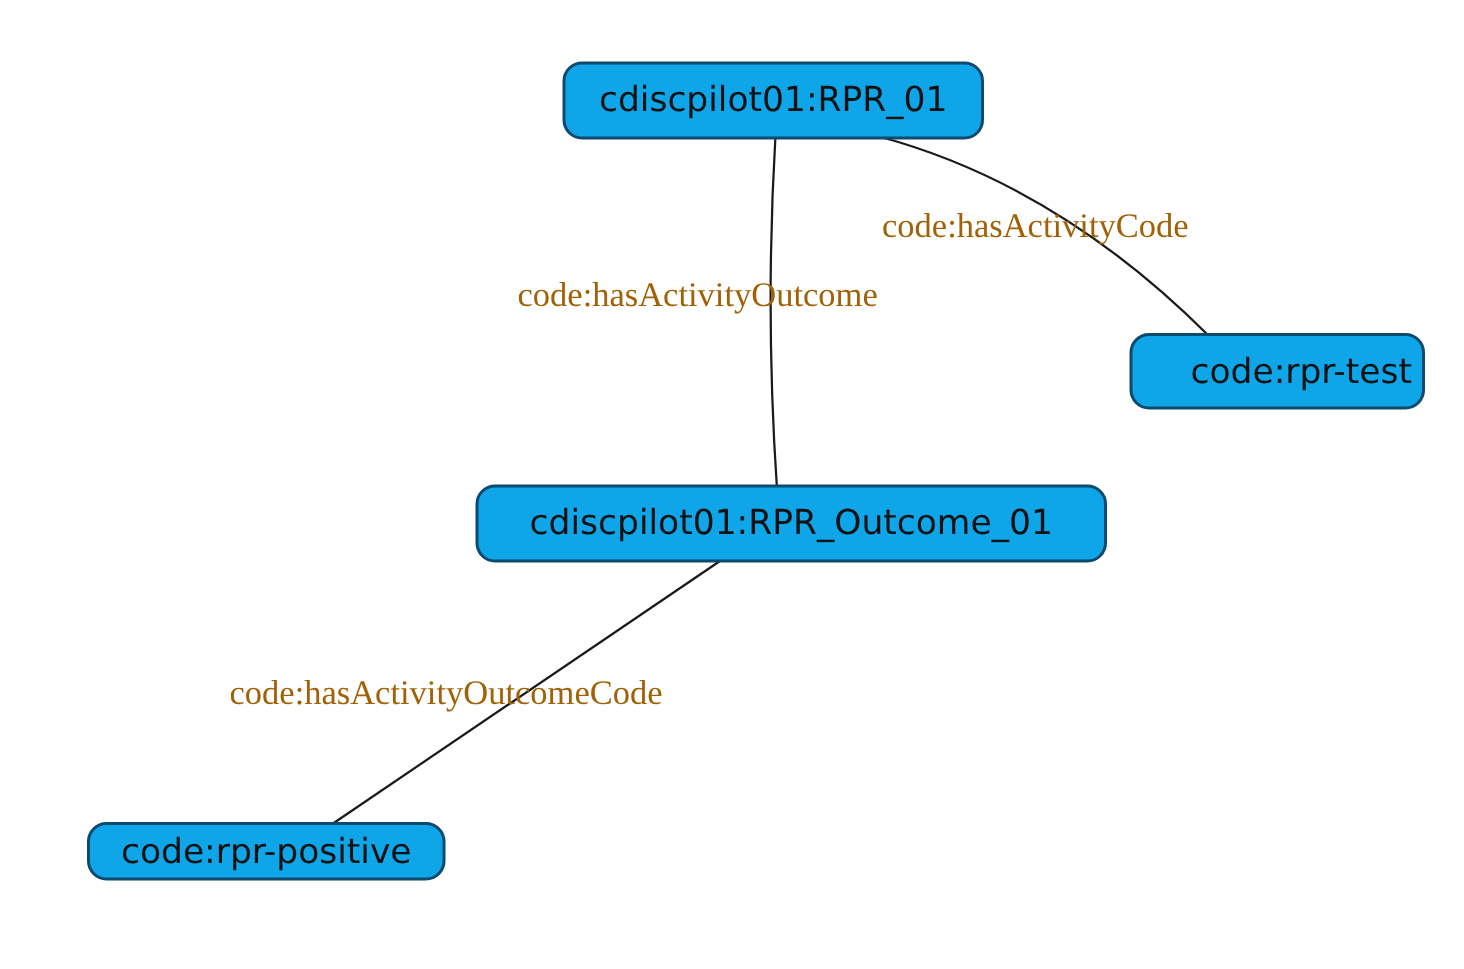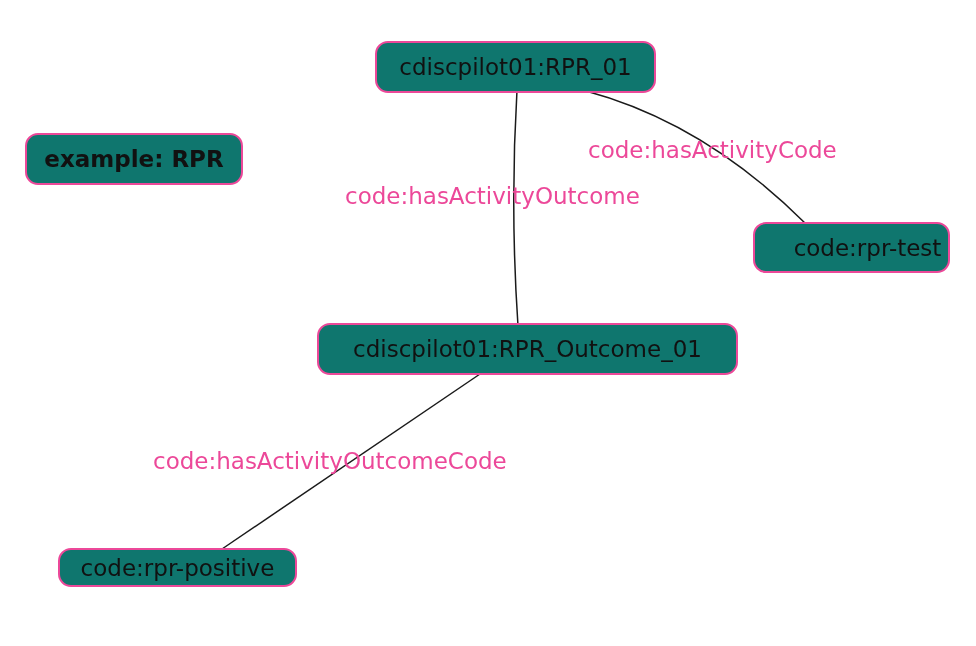--- a/index.html
+++ b/index.html
@@ -23,61 +23,61 @@
     height: 646px;
   }
   .edges-svg path {
     fill: none;
     stroke: #1a1a1a;
     stroke-width: 1.5;
   }
   .node {
     position: absolute;
     box-sizing: border-box;
-    background: #0f766e;
-    border: 2px solid #ec4899;
+    background: #0ea5e9;
+    border: 2px solid #0c4a6e;
     border-radius: 13px;
     display: flex;
     align-items: center;
     justify-content: center;
     font-size: 23px;
     color: #111111;
     white-space: nowrap;
   }
   .node.bold { font-weight: bold; }
 
   .n-rpr01    { left: 375px; top: 41px;  width: 281px; height: 52px; }
   .n-example  { left: 25px;  top: 133px; width: 218px; height: 52px; }
   .n-rprtest  { left: 753px; top: 222px; width: 197px; height: 51px; padding-left: 32px; }
   .n-outcome  { left: 317px; top: 323px; width: 421px; height: 52px; }
   .n-positive { left: 58px;  top: 548px; width: 239px; height: 39px; }
 
   .edge-label {
     position: absolute;
     font-size: 23px;
-    color: #ec4899;
+    color: #a16207;
     white-space: nowrap;
     line-height: 27px;
+    font-family: Liberation Serif, serif;
   }
   .el-activitycode        { left: 588px; top: 137px; }
   .el-activityoutcome     { left: 345px; top: 183px; }
   .el-activityoutcomecode { left: 153px; top: 448px; }
 </style>
 </head>
 <body>
 
 <div class="canvas">
 
   <svg class="edges-svg" width="976" height="646" viewBox="0 0 976 646" aria-hidden="true">
     <path d="M517,90 Q510,208 518,326"></path>
     <path d="M586,91 Q705,123 806,224"></path>
     <path d="M480,374 L222,549"></path>
   </svg>
 
-  <div class="node bold n-example">example: RPR</div>
 
   <div class="node n-rpr01">cdiscpilot01:RPR_01</div>
 
   <div class="node n-rprtest">code:rpr-test</div>
 
   <div class="node n-outcome">cdiscpilot01:RPR_Outcome_01</div>
 
   <div class="node n-positive">code:rpr-positive</div>
 
   <div class="edge-label el-activityoutcome">code:hasActivityOutcome</div>

